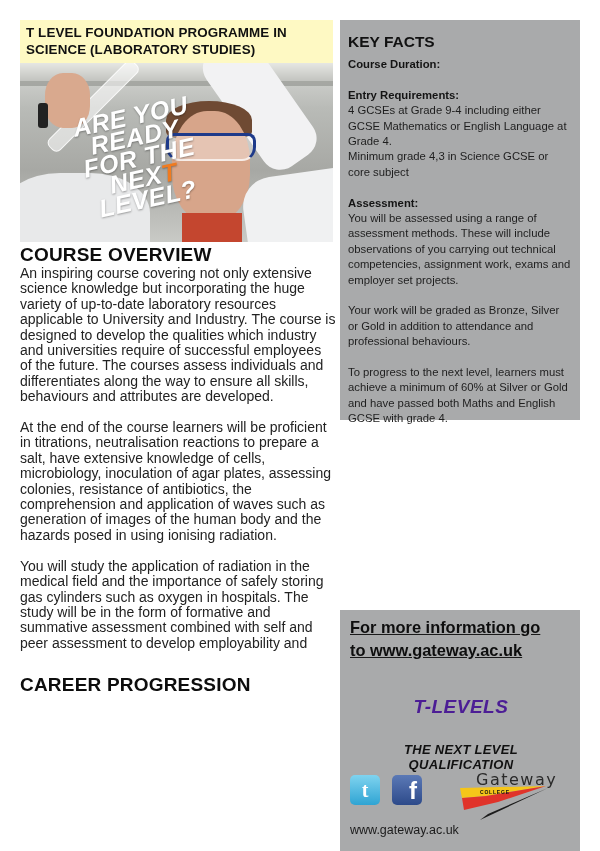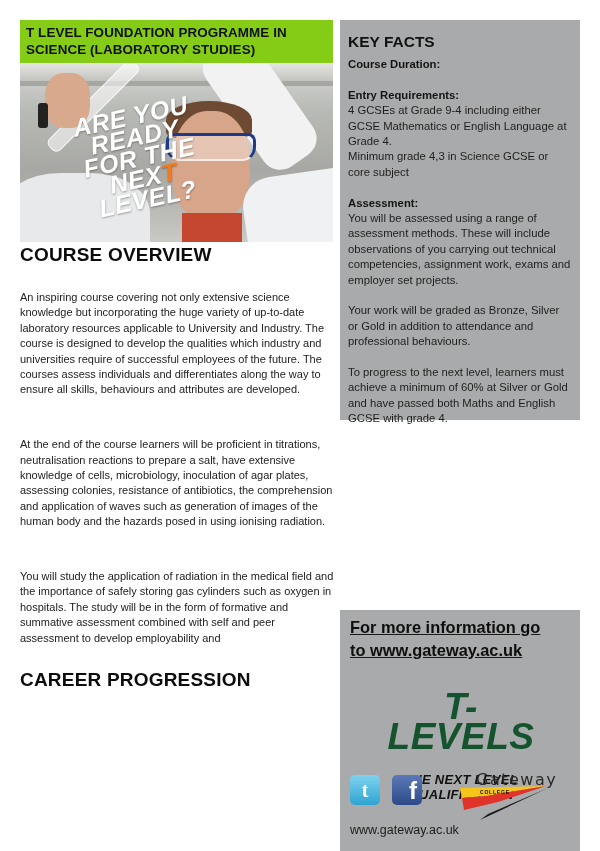--- a/index.html
+++ b/index.html
@@ -1,21 +1,21 @@
 <!DOCTYPE html>
 <html><head>
 <meta charset="utf-8">
 <style>
   * { box-sizing: border-box; margin: 0; padding: 0; }
   html, body { width: 600px; height: 851px; background: #ffffff; overflow: hidden; }
   body { position: relative; font-family: "Liberation Sans", "DejaVu Sans", sans-serif; color: #1a1a1a; }
 
   .title-bar {
     position: absolute; left: 20px; top: 20px; width: 313px; height: 43px;
-    background: #84cc16; padding: 4px 6px 0 6px;
+    background: #fef9c3; padding: 4px 6px 0 6px;
   }
   .title-bar h1 { font-size: 13.4px; font-weight: bold; line-height: 17px; color: #111; letter-spacing: 0.1px; }
 
   .hero {
     position: absolute; left: 20px; top: 63px; width: 313px; height: 179px; overflow: hidden;
     background: linear-gradient(180deg, #d8d9d6 0%, #b9bbb7 25%, #a7a8a4 60%, #c9cac6 100%);
   }
   .hero .wall { position:absolute; left:0; top:0; width:100%; height:18px; background: linear-gradient(180deg,#e6e7e3,#c2c3bf); }
   .hero .shelf { position:absolute; left:0; top:18px; width:100%; height:5px; background:#8e8f8b; opacity:.6; }
   .hero .coat-left { position:absolute; left:-20px; top:110px; width:150px; height:100px; background:#e8e9ea; border-radius: 40% 40% 0 0; }
@@ -31,36 +31,36 @@
   .hero .slogan {
     position:absolute; left:30px; top:60px; width:160px;
     color:#fff; font-weight:bold; font-style: italic; font-size: 25px; line-height: 21px;
     transform: rotate(-12deg); transform-origin: left top; text-align:center; letter-spacing: 0.5px;
     text-shadow: 0 1px 2px rgba(0,0,0,.35);
   }
   .hero .slogan .orange { color: #f07b20; }
 
   .left-col { position:absolute; left:20px; top:244px; width:316px; }
   .section-heading { font-size: 19px; font-weight: bold; line-height: 22px; color:#0d0d0d; letter-spacing: 0.2px; }
-  .para { font-size: 11px; line-height: 15.4px; color:#222;margin-top:24px; }
+  .para { font-size: 14px; line-height: 15.4px; color:#222; }
   .gap { height: 15.4px; }
 
   .right-panel {
     position:absolute; left:340px; top:20px; width:240px; height:400px; background:#a9aaab; padding: 13px 8px 0 8px;
   }
   .right-panel h2 { font-size: 15.5px; font-weight: bold; color:#111; line-height: 18px; margin-bottom: 6px; }
   .rp-label { font-size: 11.3px; font-weight: bold; line-height: 15.4px; color:#141414; }
   .rp-text { font-size: 11.3px; line-height: 15.4px; color:#1e1e1e; }
 
   .info-panel {
     position:absolute; left:340px; top:610px; width:240px; height:250px; background:#a9aaab; padding: 6px 10px 0 10px; text-decoration: underline;
   }
   .info-panel .cta { font-size: 16.4px; font-weight: bold; line-height: 23px; color:#0e0e0e; }
   .tlevels { position:absolute; left:46px; top:82px; width:150px; text-align:center; }
-  .tlevels .big { font-size: 37px; font-weight: bold; font-style: italic; letter-spacing: 0.5px; color:#14532d; line-height: 30px; }
+  .tlevels .big { font-size: 19px; font-weight: bold; font-style: italic; letter-spacing: 0.5px; color:#4c1d95; line-height: 30px; }
   .tlevels .small { font-size: 13px; font-weight: bold; font-style: italic; color:#111; letter-spacing: 0.3px; margin-top: 20px; }
 
   .social { position:absolute; top:165px; width:30px; height:30px; border-radius:5px; display:flex; align-items:center; justify-content:center; color:#fff; font-weight:bold; }
   .twitter { left:10px; background: linear-gradient(180deg,#7fd3ef,#2fa4d3); font-size: 20px; font-family: "Liberation Serif", serif; }
   .facebook { left:52px; background: linear-gradient(180deg,#5b79b6,#2d4a8a); font-size: 24px; font-family: "Liberation Sans", sans-serif; align-items:flex-end; justify-content:flex-end; padding-right:5px; }
 
   .gateway { position:absolute; left:118px; top:160px; width:96px; height:55px; }
   .gateway .name { position:absolute; left:18px; top:0; font-size: 16px; color:#2a2a2a; letter-spacing: 1.5px; font-family: "DejaVu Sans", sans-serif; }
   .gateway .college { position:absolute; left:22px; top:19px; font-size: 5px; font-weight:bold; color:#111; letter-spacing: 0.8px; }
 

